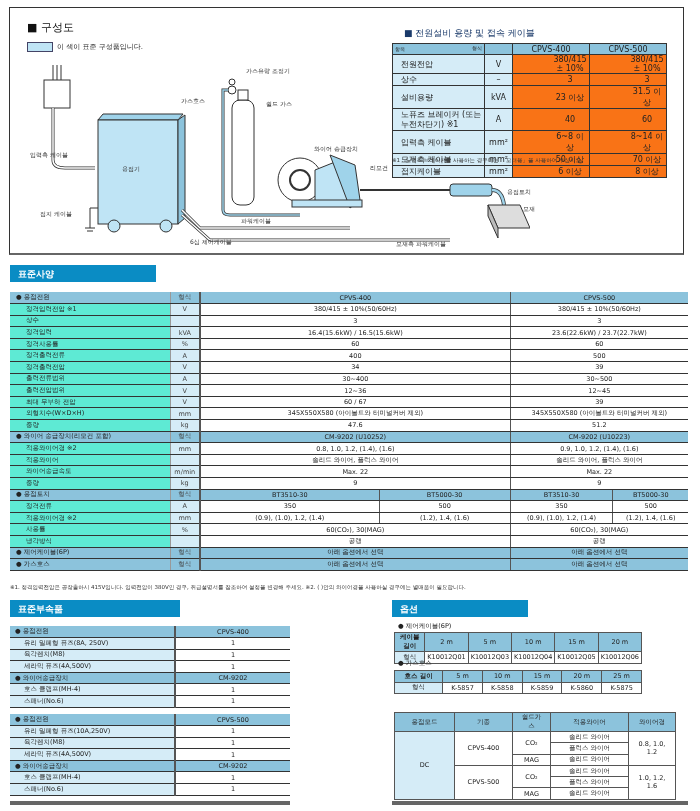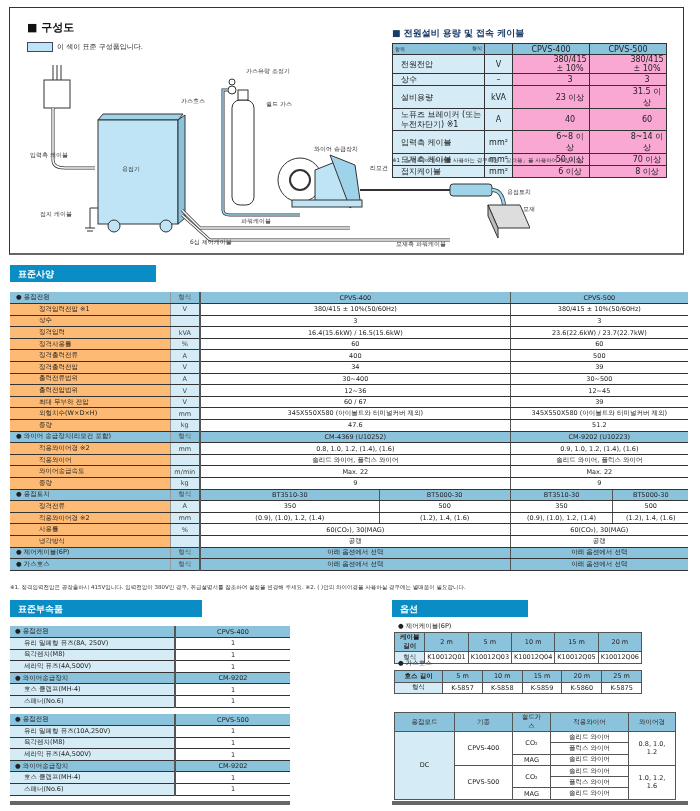--- a/index.html
+++ b/index.html
@@ -1,34 +1,34 @@
 <!DOCTYPE html>
 <html><head>
 <meta charset="utf-8">
 <style>
   * { box-sizing: border-box; margin: 0; padding: 0; }
   body { width: 700px; height: 811px; background: #fff; font-family: "DejaVu Sans", sans-serif; color: #222; position: relative; overflow: hidden; font-size: 7px; }
   .frame { position: absolute; left: 9px; top: 7px; width: 675px; height: 248px; border: 1px solid #333; border-bottom: 2px solid #666; }
-  .h-title { position: absolute; font-weight: bold; font-size: 11px; color: #111; }
+  .h-title { position: absolute; font-weight: normal; font-size: 11px; color: #111; }
   .legend { position: absolute; left: 27px; top: 42px; display: flex; align-items: center; gap: 4px; font-size: 7px; }
   .legend .sw { width: 26px; height: 10px; background: #bfe4f5; border: 1px solid #446; }
   .diagram { position: absolute; left: 10px; top: 60px; width: 520px; height: 190px; }
   .lbl { position: absolute; font-size: 6px; color: #333; white-space: nowrap; }
   table { border-collapse: collapse; border-radius: 12px; }
   .pwr { position: absolute; left: 392px; top: 43px; width: 275px; font-size: 8px; }
   .pwr td, .pwr th { border: 1px solid #333; height: 11px; text-align: center; padding: 0 2px; font-weight: normal; }
   .pwr th { background: #8cc3dc; }
   .pwr td.k { background: #d5ecf7; text-align: left; padding-left: 8px; }
   .pwr td.u { background: #d5ecf7; }
-  .pwr td.v { background: #f9a8d4; padding-left: 40px; }
+  .pwr td.v { background: #f97316; padding-left: 40px; }
   .note1 { position: absolute; left: 392px; top: 157px; font-size: 5.5px; color: #333; }
   .bar { position: absolute; height: 17px; background: #0a8cc4; color: #fff; font-weight: bold; font-size: 9px; padding: 3px 0 0 8px; }
   .spec { position: absolute; left: 10px; top: 292px; width: 678px; font-size: 6.5px; }
   .spec td { border-bottom: 1px solid #333; height: 11.6px; padding: 0 2px; text-align: center; }
-  .spec td.k { background: #fdba74; text-align: left; padding-left: 29px; border-right: 1px solid #999; width: 160px; }
+  .spec td.k { background: #5eead4; text-align: left; padding-left: 16px; border-right: 1px solid #999; width: 160px; }
   .spec td.u { background: #d5ecf7; width: 30px; border-right: 2px solid #555; color: #444; }
   .spec td.c { border-right: 1px solid #555; }
   .spec tr.sec td { background: #8cc3dc; }
   .spec tr.sec td.k { padding-left: 6px; background: #8cc3dc; }
   .spec tr.sec td.u { background: #8cc3dc; }
   .foot2 { position: absolute; left: 10px; top: 584px; font-size: 5.5px; color: #333; }
   .acc { position: absolute; left: 10px; width: 280px; font-size: 6.5px; }
   .acc td { border-bottom: 1px solid #333; height: 11.6px; text-align: center; }
   .acc td.k { background: #d5ecf7; text-align: left; padding-left: 14px; border-right: 2px solid #555; width: 165px; }
   .acc tr.sec td { background: #8cc3dc; }
@@ -106,21 +106,21 @@
 <span class="lbl" style="left:122px;top:165px;">용접기</span>
 <span class="lbl" style="left:314px;top:145px;">와이어 송급장치</span>
 <span class="lbl" style="left:370px;top:164px;">리모건</span>
 <span class="lbl" style="left:507px;top:188px;">용접토치</span>
 <span class="lbl" style="left:523px;top:205px;">모재</span>
 <span class="lbl" style="left:40px;top:210px;">접지 케이블</span>
 <span class="lbl" style="left:241px;top:217px;">파워케이블</span>
 <span class="lbl" style="left:190px;top:238px;">6심 제어케이블</span>
 <span class="lbl" style="left:396px;top:240px;">모재측 파워케이블</span>
 
-<div class="h-title" style="left:392px;top:27px;font-size:9px;color:#1a3a6a;">■ 전원설비 용량 및 접속 케이블</div>
+<div class="h-title" style="left:404px;top:27px;font-size:9px;color:#1a3a6a;">■ 전원설비 용량 및 접속 케이블</div>
 <table class="pwr">
   <tbody>
       <tr>
     <th style="width:92px;position:relative;font-size:5px;text-align:left;">
       <span>항목</span>
       <span style="position:absolute;right:2px;top:1px;">형식</span>
     </th>
     <th style="width:28px;background:#8cc3dc;"></th>
     <th>CPVS-400</th>
     <th>CPVS-500</th>
@@ -242,21 +242,21 @@
       </tr>
       <tr>
         <td class="k">중량</td>
       <td class="u">kg</td>
       <td colspan="2" class="c" style="width:244px">47.6</td>
       <td colspan="2">51.2</td>
       </tr>
       <tr class="sec">
         <td class="k">● 와이어 송급장치(리모컨 포함)</td>
       <td class="u">형식</td>
-      <td colspan="2" class="c" style="width:244px">CM-4369 (U10252)</td>
+      <td colspan="2" class="c" style="width:244px">CM-9202 (U10252)</td>
       <td colspan="2">CM-9202 (U10223)</td>
       </tr>
       <tr>
         <td class="k">적용와이어경 ※2</td>
       <td class="u">mm</td>
       <td colspan="2" class="c" style="width:244px">0.8, 1.0, 1.2, (1.4), (1.6)</td>
       <td colspan="2">0.9, 1.0, 1.2, (1.4), (1.6)</td>
       </tr>
       <tr>
         <td class="k">적용와이어</td>
@@ -321,21 +321,21 @@
       <tr class="sec">
         <td class="k">● 가스호스</td>
       <td class="u">형식</td>
       <td colspan="2" class="c" style="width:244px">아래 옵션에서 선택</td>
       <td colspan="2">아래 옵션에서 선택</td>
       </tr>
     </tbody>
 </table>
 <div class="foot2">※1. 정격입력전압은 공장출하시 415V입니다. 입력전압이 380V인 경우, 취급설명서를 참조하여 설정을 변경해 주세요.  ※2. (   )안의 와이어경을 사용하실 경우에는 별매품이 필요합니다.</div>
 
-<div class="bar" style="left:10px;top:600px;width:192px;">표준부속품</div>
+<div class="bar" style="left:10px;top:600px;width:170px;">표준부속품</div>
 <table class="acc" style="top:626px;">
     <tbody id="acc1">
       <tr class="sec">
         <td class="k">● 용접전원</td>
         <td>CPVS-400</td>
       </tr>
       <tr>
         <td class="k">유리 밀폐형 퓨즈(8A, 250V)</td>
         <td>1</td>
       </tr>

